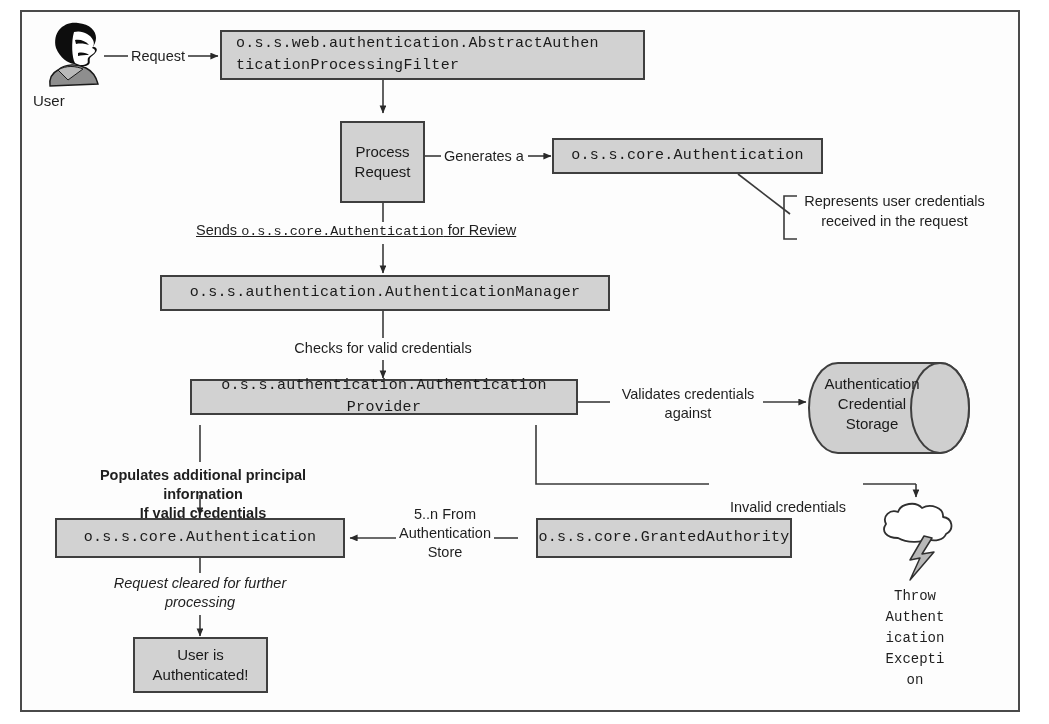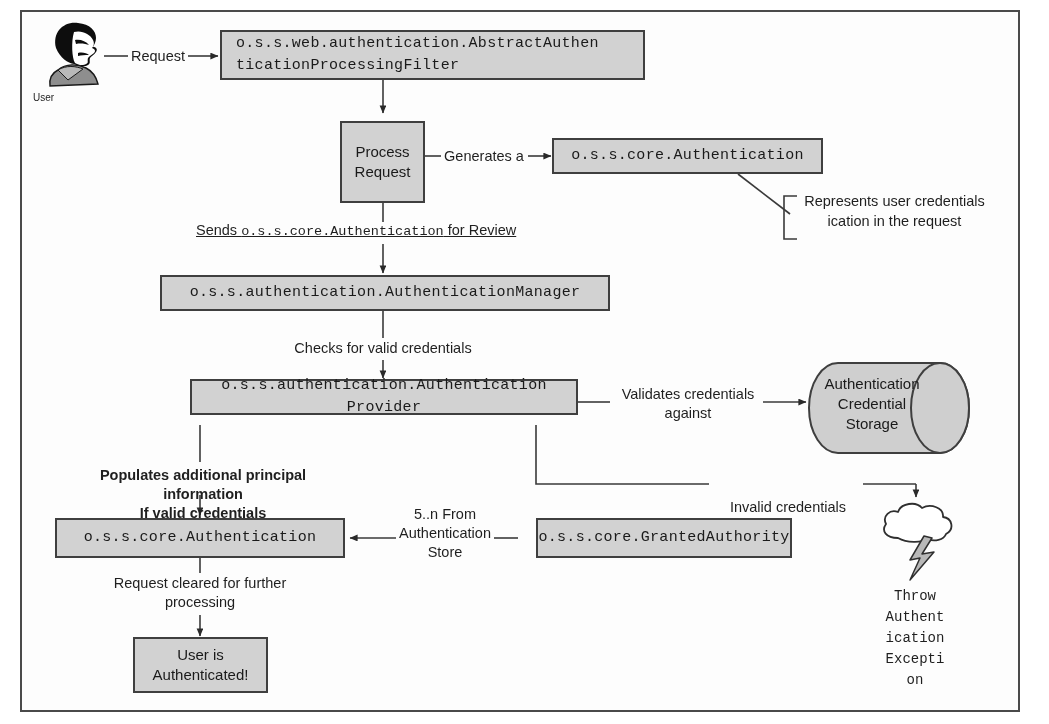--- a/index.html
+++ b/index.html
@@ -87,21 +87,21 @@
     width: 86px;
     height: 72px;
   }
   #user-caption {
     position: absolute;
     left: 33px;
     top: 92px;
     width: 70px;
     text-align: left;
     font-family: "Liberation Sans", sans-serif;
-    font-size: 10px;
+    font-size: 15px;
     color: #1f1f1f;
   }
   #cylinder {
     position: absolute;
     left: 808px;
     top: 362px;
     width: 162px;
     height: 92px;
   }
   #cyl-text {
@@ -248,40 +248,40 @@
              C49 45, 35 45, 26 40 Z" fill="#ffffff" stroke="#2f2f2f" stroke-width="1.8" stroke-linejoin="round"></path>
     <path d="M52 38 L38 62 L48 60 L38 82 L62 54 L50 56 L60 40 Z" fill="#b8b8b8" stroke="#2f2f2f" stroke-width="1.5" stroke-linejoin="round"></path>
   </svg>
   <div id="exception-text">Throw
 Authent
 ication
 Excepti
 on</div>
 
   <div id="callout-text">Represents user credentials
-ication in the request</div>
+received in the request</div>
 
   <div class="label" style="left:126px; top:47px; width:64px;">Request</div>
 
   <div class="label" style="left:438px; top:147px; width:92px;">Generates a</div>
 
   <div class="mixed" style="left:196px; top:222px;text-decoration:underline;">
     <span>Sends </span><span class="m">o.s.s.core.Authentication</span><span> for Review</span>
   </div>
 
   <div class="label" style="left:256px; top:339px; width:254px;">Checks for valid credentials</div>
 
   <div class="label" style="left:606px; top:385px; width:164px;">Validates credentials
 against</div>
 
   <div class="label" style="left:710px; top:498px; width:156px;">Invalid credentials</div>
 
   <div class="label" style="left:58px; top:466px; width:290px;font-weight:bold;">Populates additional principal information
 If valid credentials</div>
 
-  <div class="label" style="left:78px; top:574px; width:244px;">Request cleared for further
+  <div class="label" style="left:78px; top:574px; width:244px;font-style:italic;">Request cleared for further
 processing</div>
 
   <div class="label" style="left:388px; top:505px; width:114px;">5..n From
 Authentication
 Store</div>
 
 </div>
 
 </body></html>

